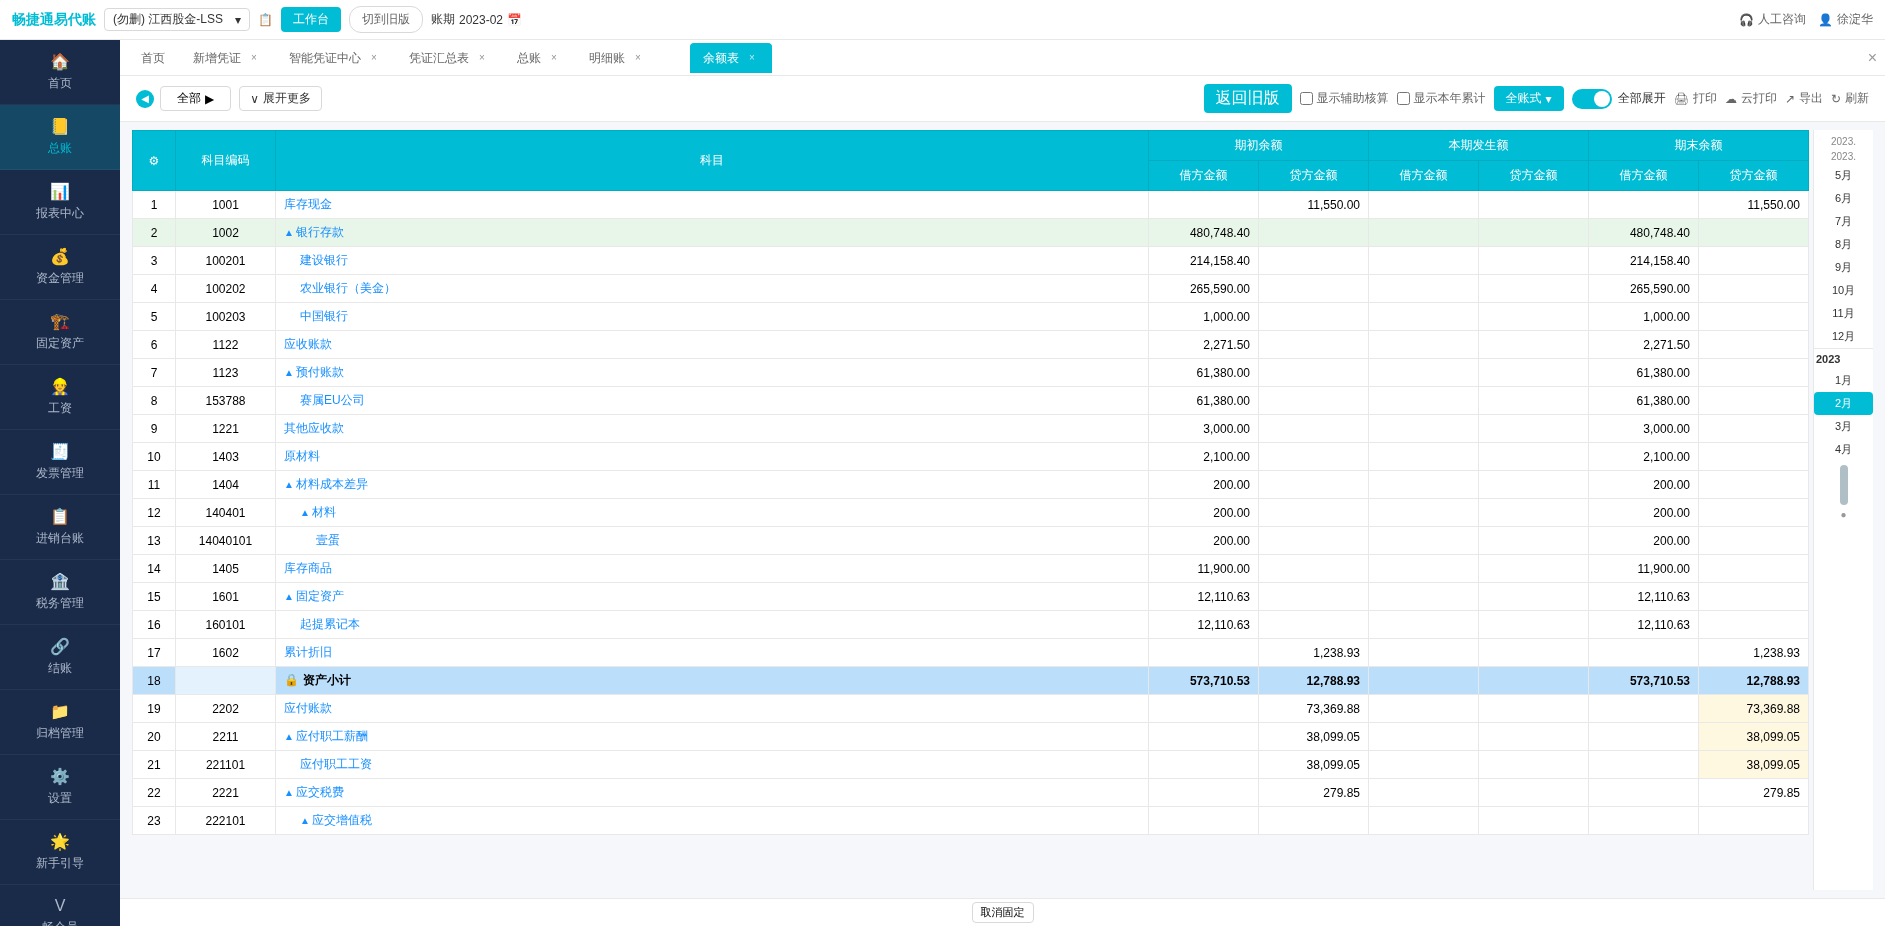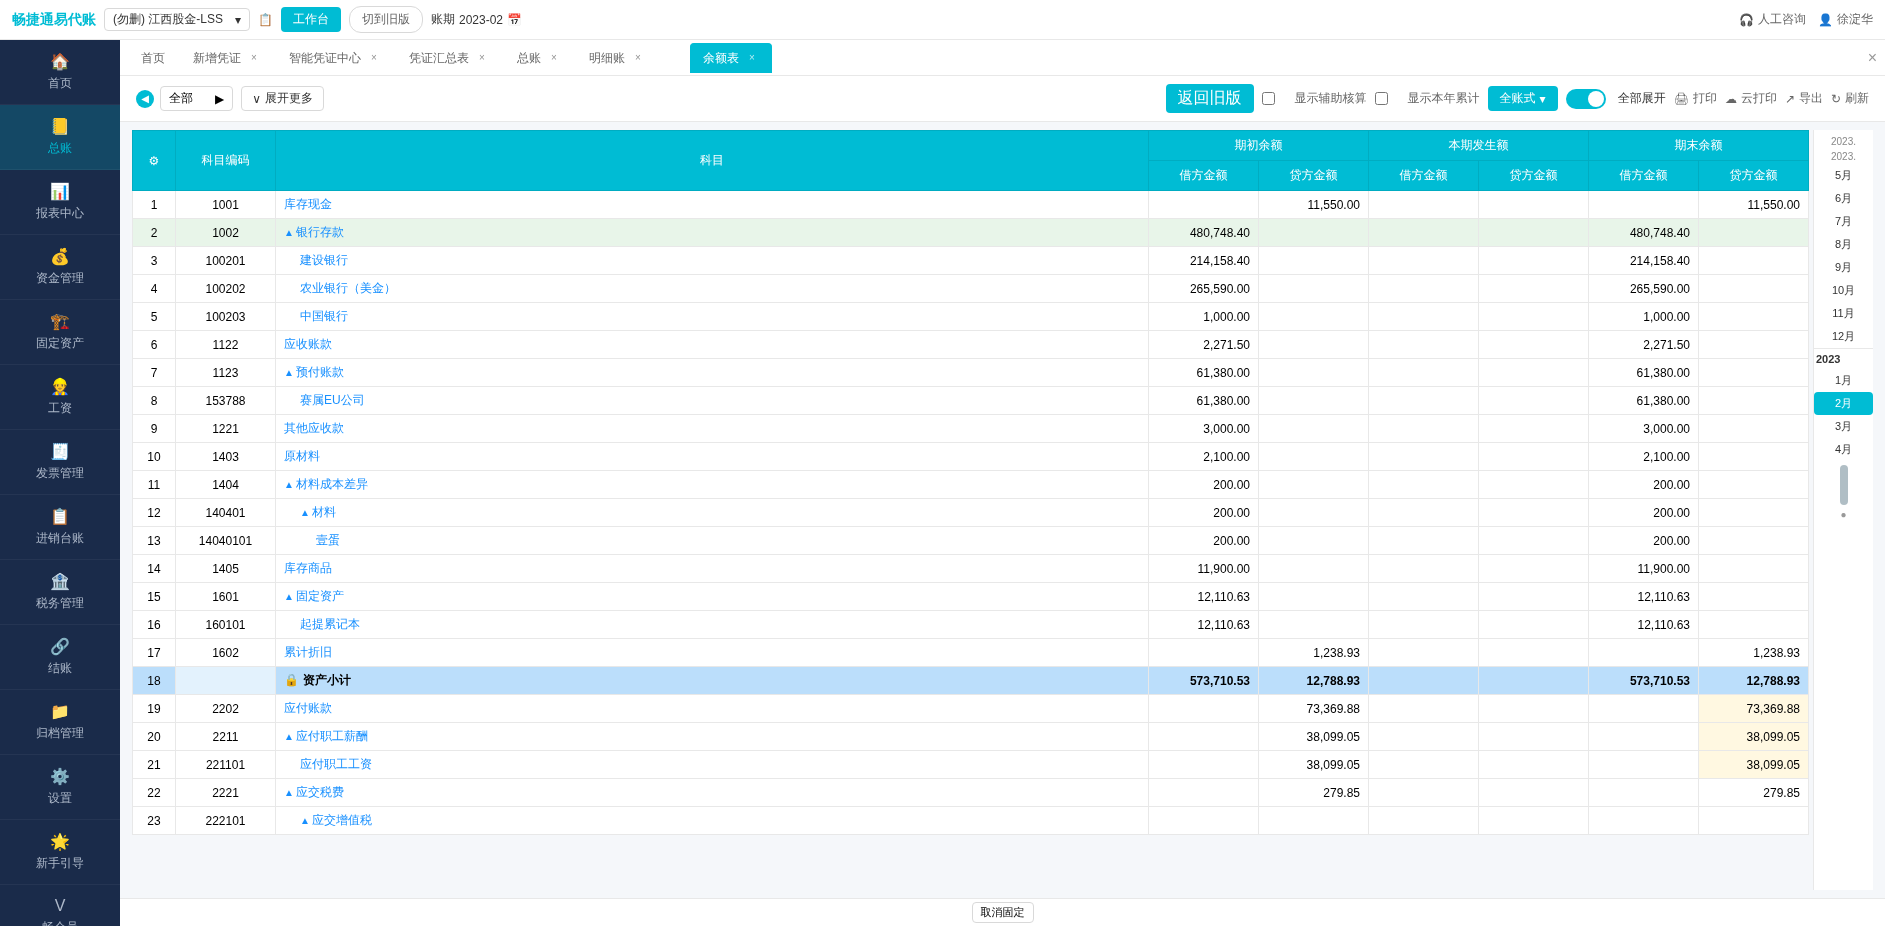--- a/index.html
+++ b/index.html
@@ -82,41 +82,41 @@
       border-bottom: 1px solid #e8e8e8;
     }
     .filter-group { display: flex; align-items: center; gap: 6px; }
     .filter-badge {
       background: #00bcd4; color: #fff; border-radius: 50%;
       width: 18px; height: 18px; display: flex; align-items: center; justify-content: center;
       font-size: 10px; cursor: pointer;
     }
     .filter-input-wrap {
       border: 1px solid #d9d9d9; border-radius: 4px;
-      padding: 3px 8px; display: flex; align-items: center; gap: 22px;
+      padding: 3px 16px; display: flex; align-items: center; gap: 4px;
       background: #fff; cursor: pointer;
     }
     .expand-btn {
       border: 1px solid #d9d9d9; border-radius: 4px;
       padding: 3px 10px; cursor: pointer; background: #fff;
       display: flex; align-items: center; gap: 4px; font-size: 12px; color: #333;
     }
     .toolbar-right { margin-left: auto; display: flex; align-items: center; gap: 8px; }
     .btn-return {
       background: #00bcd4; color: #fff; border: none; border-radius: 4px;
       padding: 4px 12px; cursor: pointer; font-size: 16px;
     }
-    .checkbox-group { display: flex; align-items: center; gap: 20px; font-size: 12px; color: #666; }
+    .checkbox-group { display: flex; align-items: center; gap: 4px; font-size: 12px; color: #666; }
     .checkbox-group input { cursor: pointer; }
     .btn-full-style {
       background: #00bcd4; color: #fff; border: none; border-radius: 4px;
       padding: 4px 12px; cursor: pointer; font-size: 12px;
       display: flex; align-items: center; gap: 4px;
     }
-    .toggle-wrap { display: flex; align-items: center; gap: 12px; }
+    .toggle-wrap { display: flex; align-items: center; gap: 6px; }
     .toggle {
       width: 40px; height: 20px; background: #00bcd4; border-radius: 10px;
       position: relative; cursor: pointer;
     }
     .toggle-knob {
       position: absolute; right: 2px; top: 2px;
       width: 16px; height: 16px; background: #fff; border-radius: 50%;
     }
     .toggle-label { font-size: 12px; color: #333; }
     .btn-icon { background: none; border: none; cursor: pointer; color: #666; font-size: 12px; display: flex; align-items: center; gap: 4px; }

